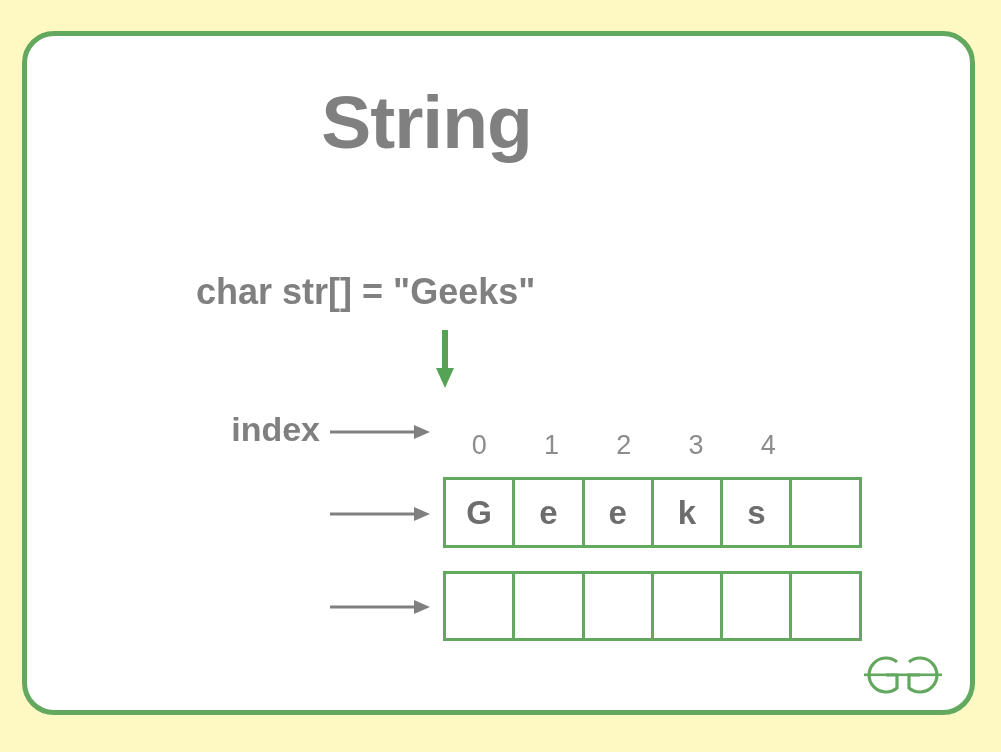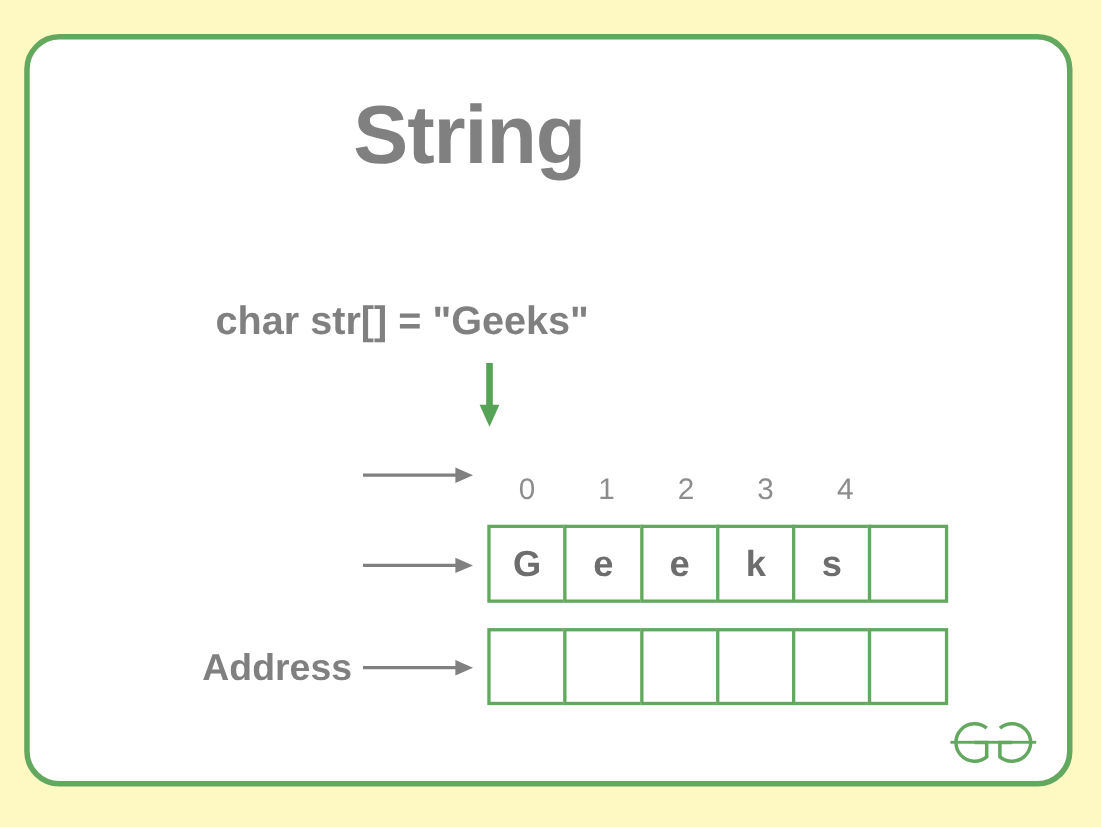--- a/index.html
+++ b/index.html
@@ -157,20 +157,21 @@
 
   <div id="decl">char str[] = "Geeks"</div>
 
   <div id="down-arrow">
     <svg width="26" height="60" viewBox="0 0 26 60" xmlns="http://www.w3.org/2000/svg">
       <rect x="10" y="0" width="6" height="40" fill="#55a355"></rect>
       <polygon points="4,38 22,38 13,58" fill="#55a355"></polygon>
     </svg>
   </div>
 
+  <div class="row-label" id="label-index">index</div>
   <div class="point-arrow" id="arrow-index">
     <svg width="100" height="24" viewBox="0 0 100 24" xmlns="http://www.w3.org/2000/svg">
       <line x1="0" y1="12" x2="86" y2="12" stroke="#808080" stroke-width="3"></line>
       <polygon points="84,5 100,12 84,19" fill="#808080"></polygon>
     </svg>
   </div>
 
   <div id="index-row">
     <div class="idx-cell">0</div>
     <div class="idx-cell">1</div>
@@ -189,21 +190,20 @@
 
   <div class="grid" id="grid-str">
     <div class="cell">G</div>
     <div class="cell">e</div>
     <div class="cell">e</div>
     <div class="cell">k</div>
     <div class="cell">s</div>
     <div class="cell"></div>
   </div>
 
-  <div class="row-label" id="label-addr">Address</div>
   <div class="point-arrow" id="arrow-addr">
     <svg width="100" height="24" viewBox="0 0 100 24" xmlns="http://www.w3.org/2000/svg">
       <line x1="0" y1="12" x2="86" y2="12" stroke="#808080" stroke-width="3"></line>
       <polygon points="84,5 100,12 84,19" fill="#808080"></polygon>
     </svg>
   </div>
 
   <div class="grid" id="grid-addr">
     <div class="cell"></div>
     <div class="cell"></div>

